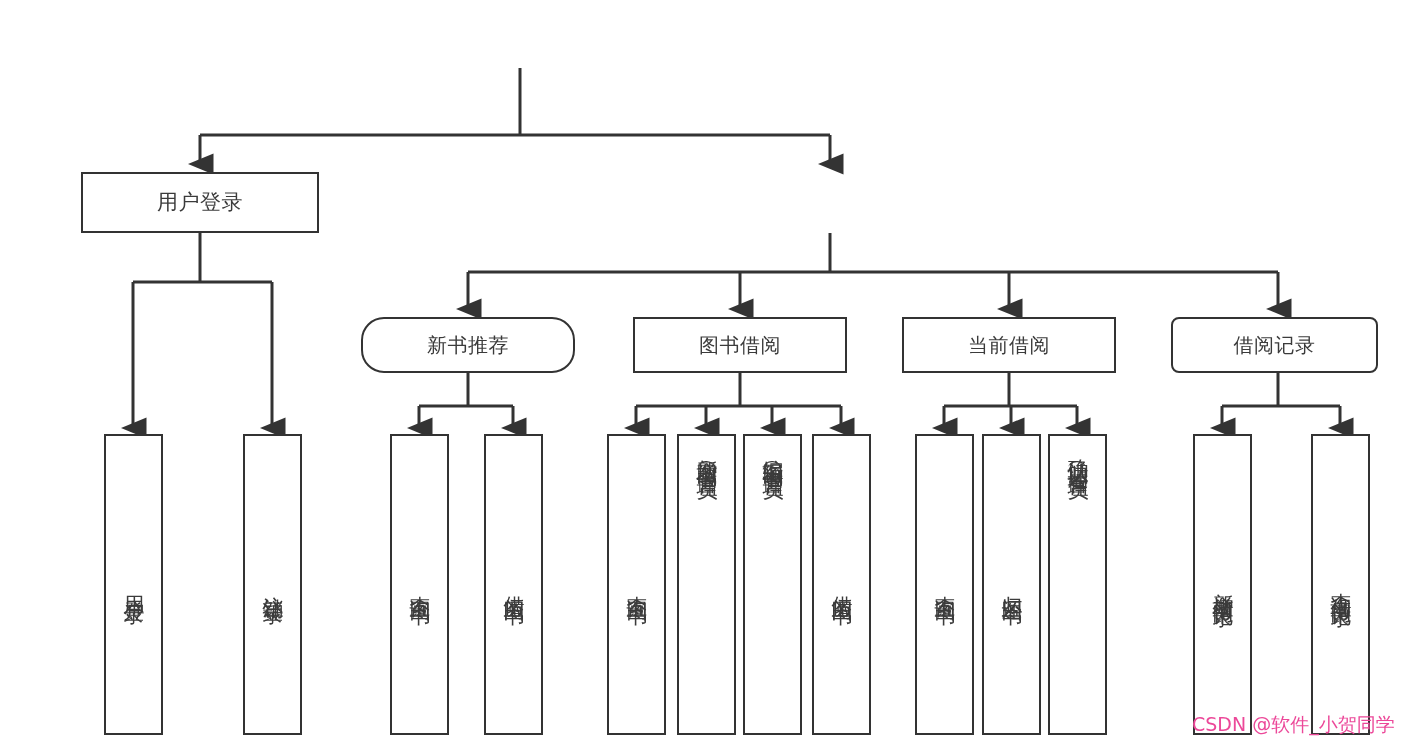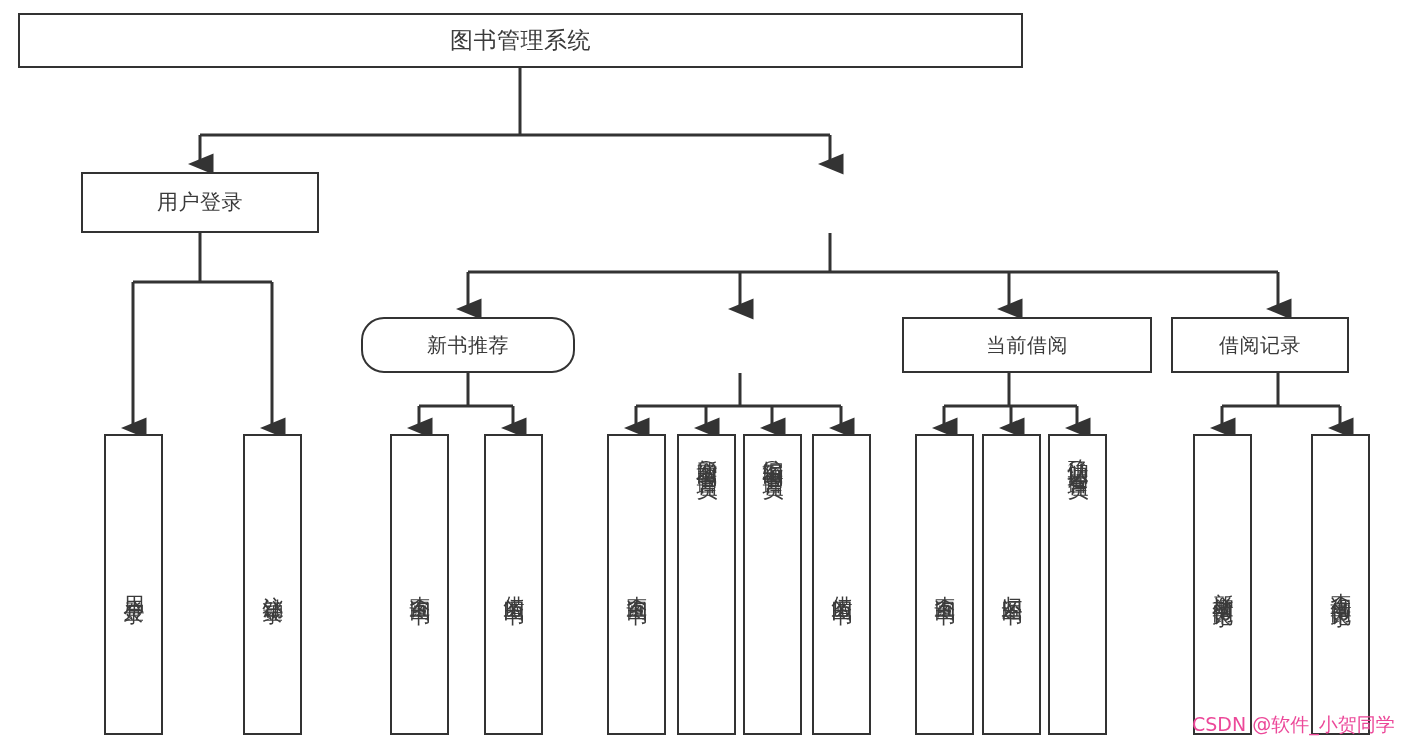--- a/index.html
+++ b/index.html
@@ -127,39 +127,39 @@
       <path d="M1011,406 L1011,427" marker-end="url(#arrowhead)"></path>
       <path d="M1077,406 L1077,427" marker-end="url(#arrowhead)"></path>
 
       <path d="M1278,373 L1278,406"></path>
       <path d="M1222,406 L1340,406"></path>
       <path d="M1222,406 L1222,427" marker-end="url(#arrowhead)"></path>
       <path d="M1340,406 L1340,427" marker-end="url(#arrowhead)"></path>
     </g>
   </svg>
 
-  <div class="node-box node-root" style="left:18px; top:13px; width:1005px; height:55px;">
-    <span class="node-label">图书管理系统</span>
-  </div>
 
   <div class="node-box node-l1" style="left:81px; top:172px; width:238px; height:61px;">
     <span class="node-label">用户登录</span>
   </div>
 
 
   <div class="node-box node-l2" style="left:361px; top:317px; width:214px; height:56px;border-radius:23px;">
     <span class="node-label">新书推荐</span>
   </div>
 
-
-  <div class="node-box node-l2" style="left:902px; top:317px; width:250px; height:56px;">
+  <div class="node-box node-l2" style="left:633px; top:317px; width:214px; height:56px;">
+    <span class="node-label">图书借阅</span>
+  </div>
+
+  <div class="node-box node-l2" style="left:902px; top:317px; width:214px; height:56px;">
     <span class="node-label">当前借阅</span>
   </div>
 
-  <div class="node-box node-l2" style="left:1171px; top:317px; width:178px; height:56px;">
+  <div class="node-box node-l2" style="left:1171px; top:317px; width:207px; height:56px;border-radius:8px;">
     <span class="node-label">借阅记录</span>
   </div>
 
   <div class="node-box node-leaf leaf-centered" style="left:104px; top:434px; width:59px; height:301px;">
     <span class="node-label">用户登录</span>
   </div>
   <div class="node-box node-leaf leaf-centered" style="left:243px; top:434px; width:59px; height:301px;">
     <span class="node-label">注销登录</span>
   </div>
 

